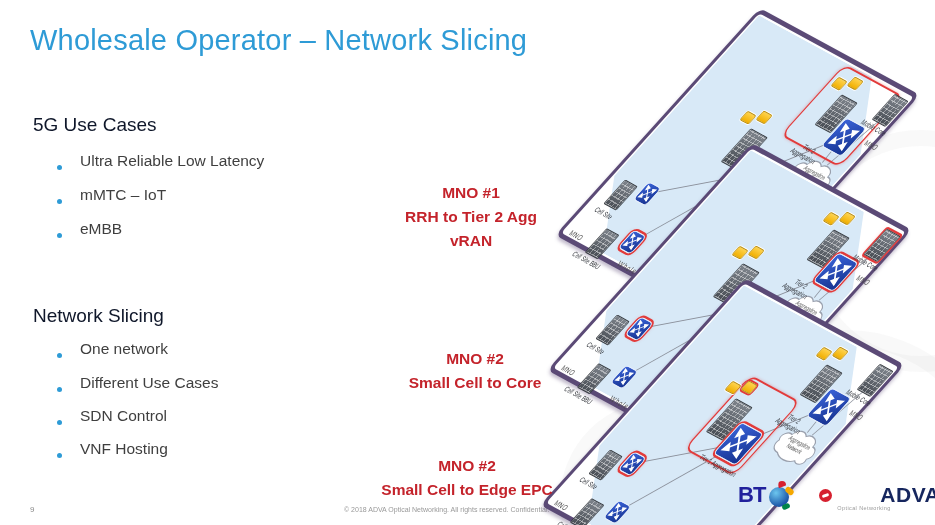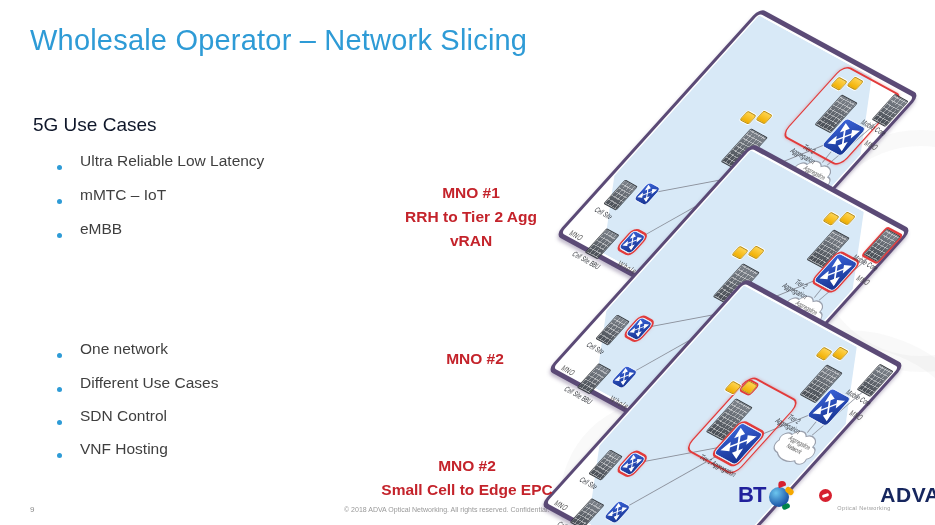--- a/index.html
+++ b/index.html
@@ -94,20 +94,21 @@
     </div>
   <div class="bullet b1">
       <span class="dot"></span>
       <span class="btxt">mMTC – IoT</span>
     </div>
   <div class="bullet b2">
       <span class="dot"></span>
       <span class="btxt">eMBB</span>
     </div>
 
+  <div class="sec-head h-ns">Network Slicing</div>
   <div class="bullet b3">
       <span class="dot"></span>
       <span class="btxt">One network</span>
     </div>
   <div class="bullet b5">
       <span class="dot"></span>
       <span class="btxt">SDN Control</span>
     </div>
   <div class="bullet b4">
       <span class="dot"></span>
@@ -118,20 +119,21 @@
       <span class="btxt">VNF Hosting</span>
     </div>
 
   <div class="slice-label sl0">
     <div>MNO #1</div>
     <div>RRH to Tier 2 Agg</div>
     <div>vRAN</div>
   </div>
   <div class="slice-label sl1">
     <div>MNO #2</div>
+    <div>Small Cell to Core</div>
   </div>
   <div class="slice-label sl2">
     <div>MNO #2</div>
     <div>Small Cell to Edge EPC</div>
   </div>
 
   <div id="panels">
       <div class="panel pa">
         <div class="psurface"></div>
         <svg class="edges" viewBox="0 0 300 300">

